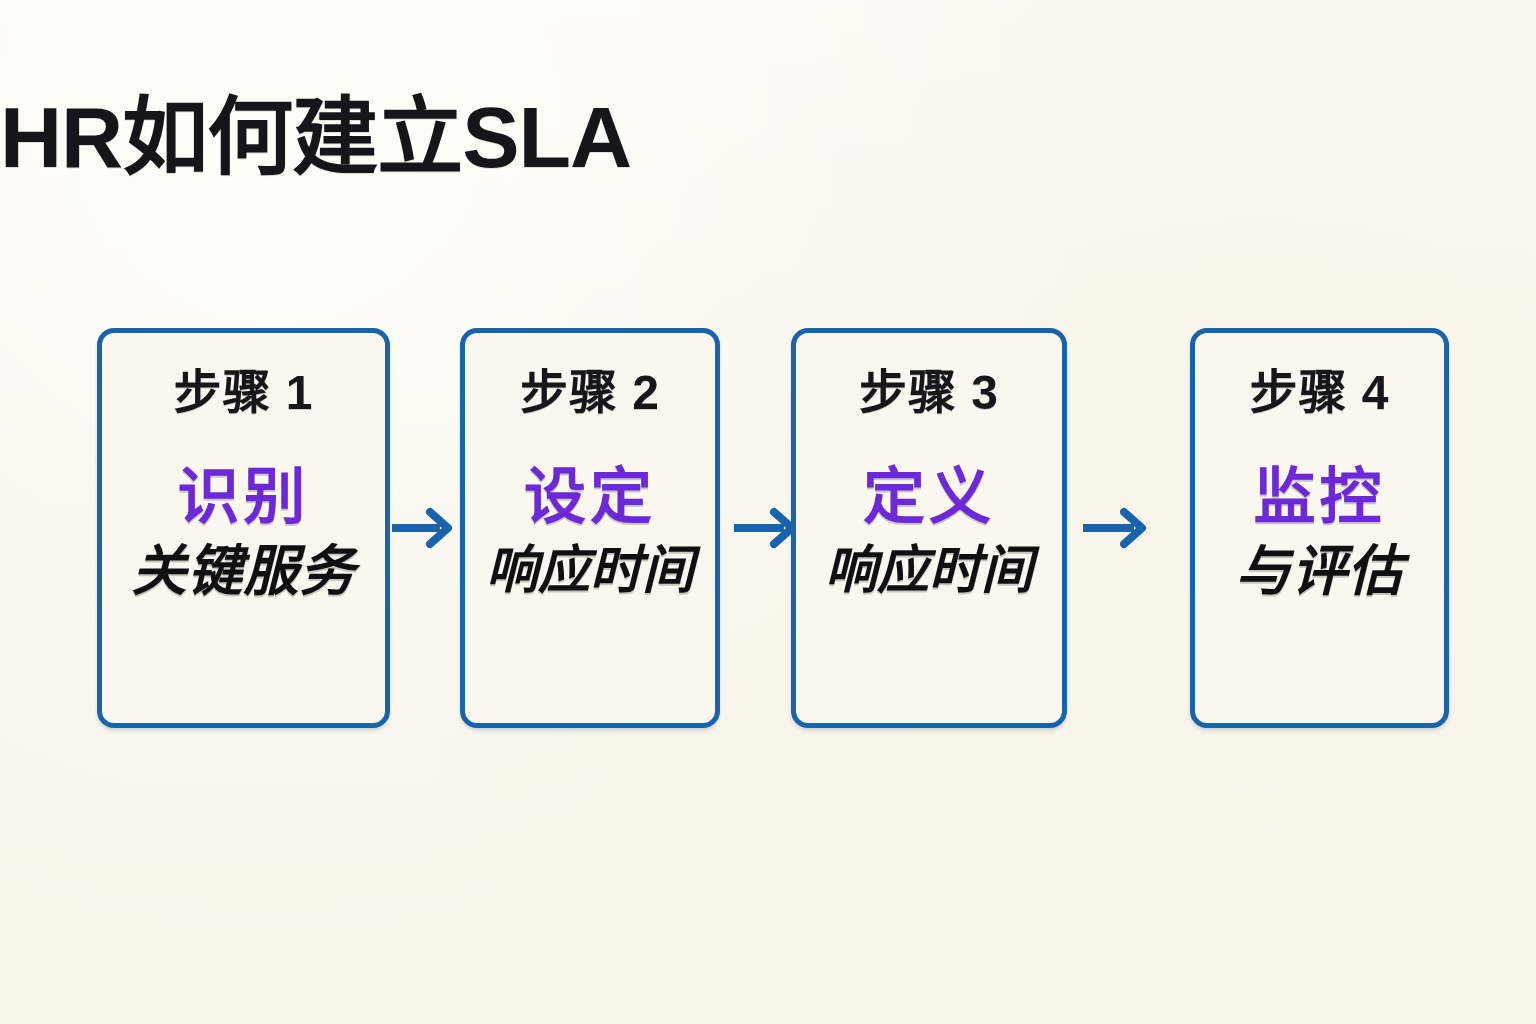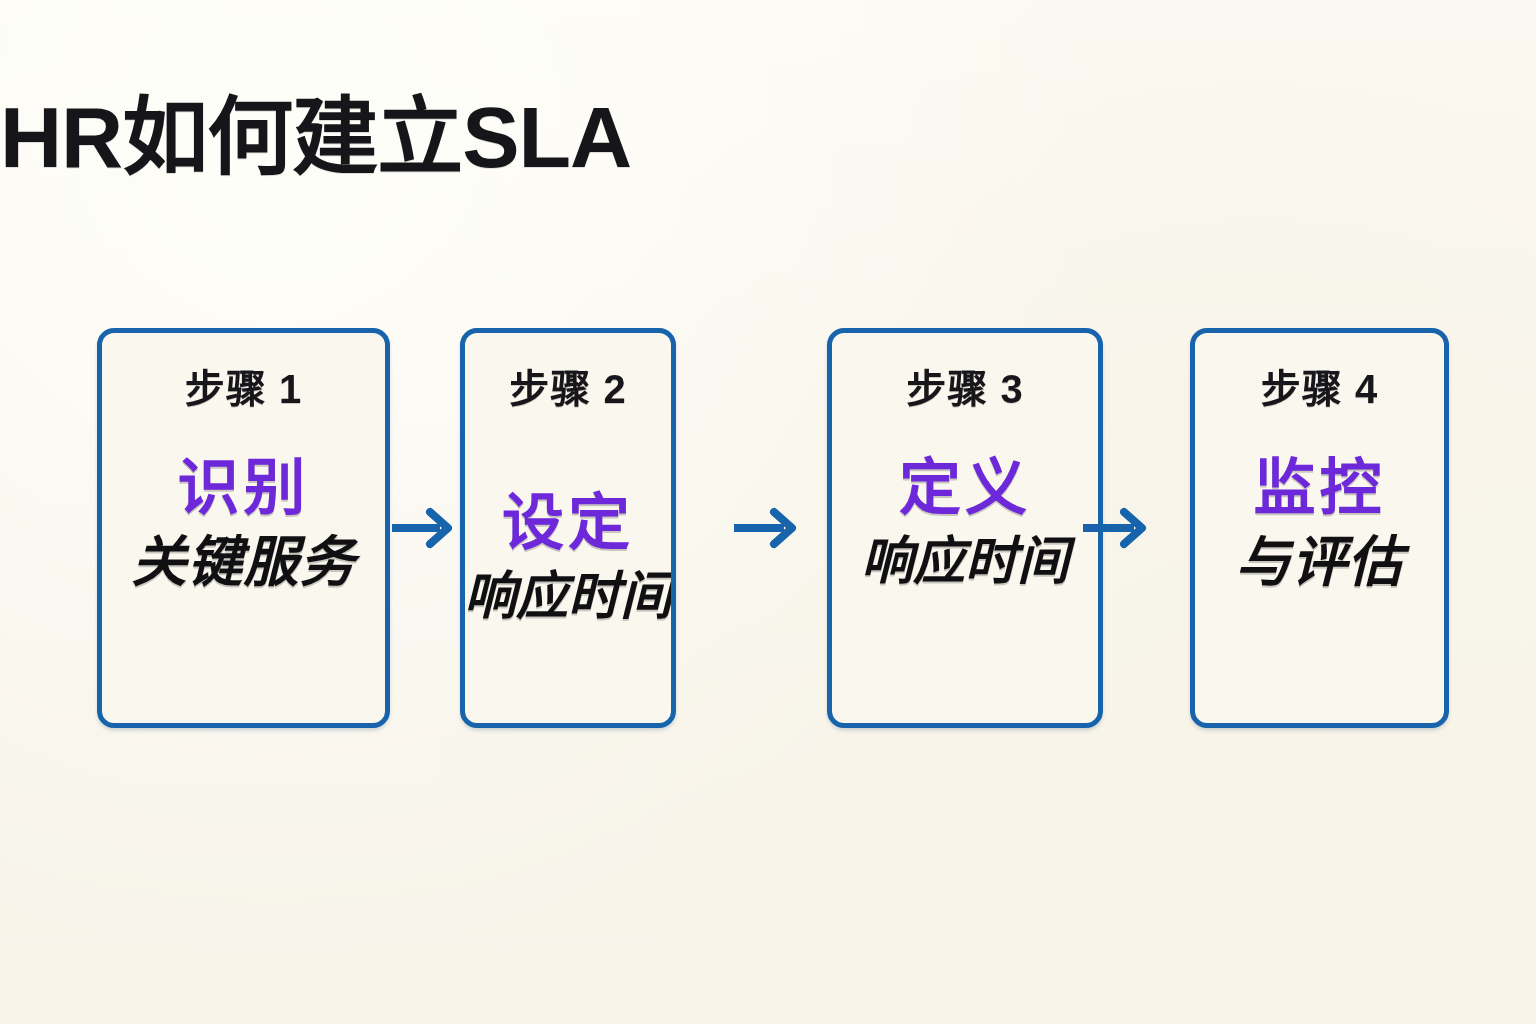--- a/index.html
+++ b/index.html
@@ -60,21 +60,21 @@
     background: #faf7ef;
     box-shadow: 0 3px 4px -1px rgba(20,60,110,0.22);
     display: flex;
     flex-direction: column;
     align-items: center;
     overflow: hidden;
   }
 
   .step-label {
     margin-top: 34px;
-    font-size: 40px;
+    font-size: 48px;
     font-weight: 700;
     color: #17171b;
     letter-spacing: 1px;
     line-height: 1.1;
     white-space: nowrap;
     text-shadow: 0 1px 0 rgba(0,0,0,0.18);
   }
 
   .step-body {
     margin-top: 42px;
@@ -134,36 +134,36 @@
       </div>
     </div>
 
     <div class="arrow" style="left:390px; width:70px;">
       <svg width="70" height="44" viewBox="0 0 70 44" aria-hidden="true">
         <path d="M2 22 H50" fill="none" stroke="#1763ac" stroke-width="8" stroke-linecap="butt"></path>
         <path d="M40 6 L58 22 L40 38" fill="none" stroke="#1763ac" stroke-width="8" stroke-linecap="round" stroke-linejoin="round"></path>
       </svg>
     </div>
 
-    <div class="step-box compact" style="left:460px; width:216px;gap:35px;">
+    <div class="step-box compact" style="left:460px; width:260px;">
       <div class="step-label">步骤 2</div>
       <div class="step-body">
         <div class="step-title">设定</div>
         <div class="step-sub">响应时间</div>
       </div>
     </div>
 
     <div class="arrow" style="left:732px; width:73px;">
       <svg width="73" height="44" viewBox="0 0 73 44" aria-hidden="true">
         <path d="M2 22 H52" fill="none" stroke="#1763ac" stroke-width="8" stroke-linecap="butt"></path>
         <path d="M42 6 L60 22 L42 38" fill="none" stroke="#1763ac" stroke-width="8" stroke-linecap="round" stroke-linejoin="round"></path>
       </svg>
     </div>
 
-    <div class="step-box compact" style="left:827px; width:276px;text-align:right;">
+    <div class="step-box compact" style="left:791px; width:276px;text-align:right;">
       <div class="step-label">步骤 3</div>
       <div class="step-body">
         <div class="step-title">定义</div>
         <div class="step-sub">响应时间</div>
       </div>
     </div>
 
     <div class="arrow" style="left:1081px; width:74px;">
       <svg width="74" height="44" viewBox="0 0 74 44" aria-hidden="true">
         <path d="M2 22 H53" fill="none" stroke="#1763ac" stroke-width="8" stroke-linecap="butt"></path>

